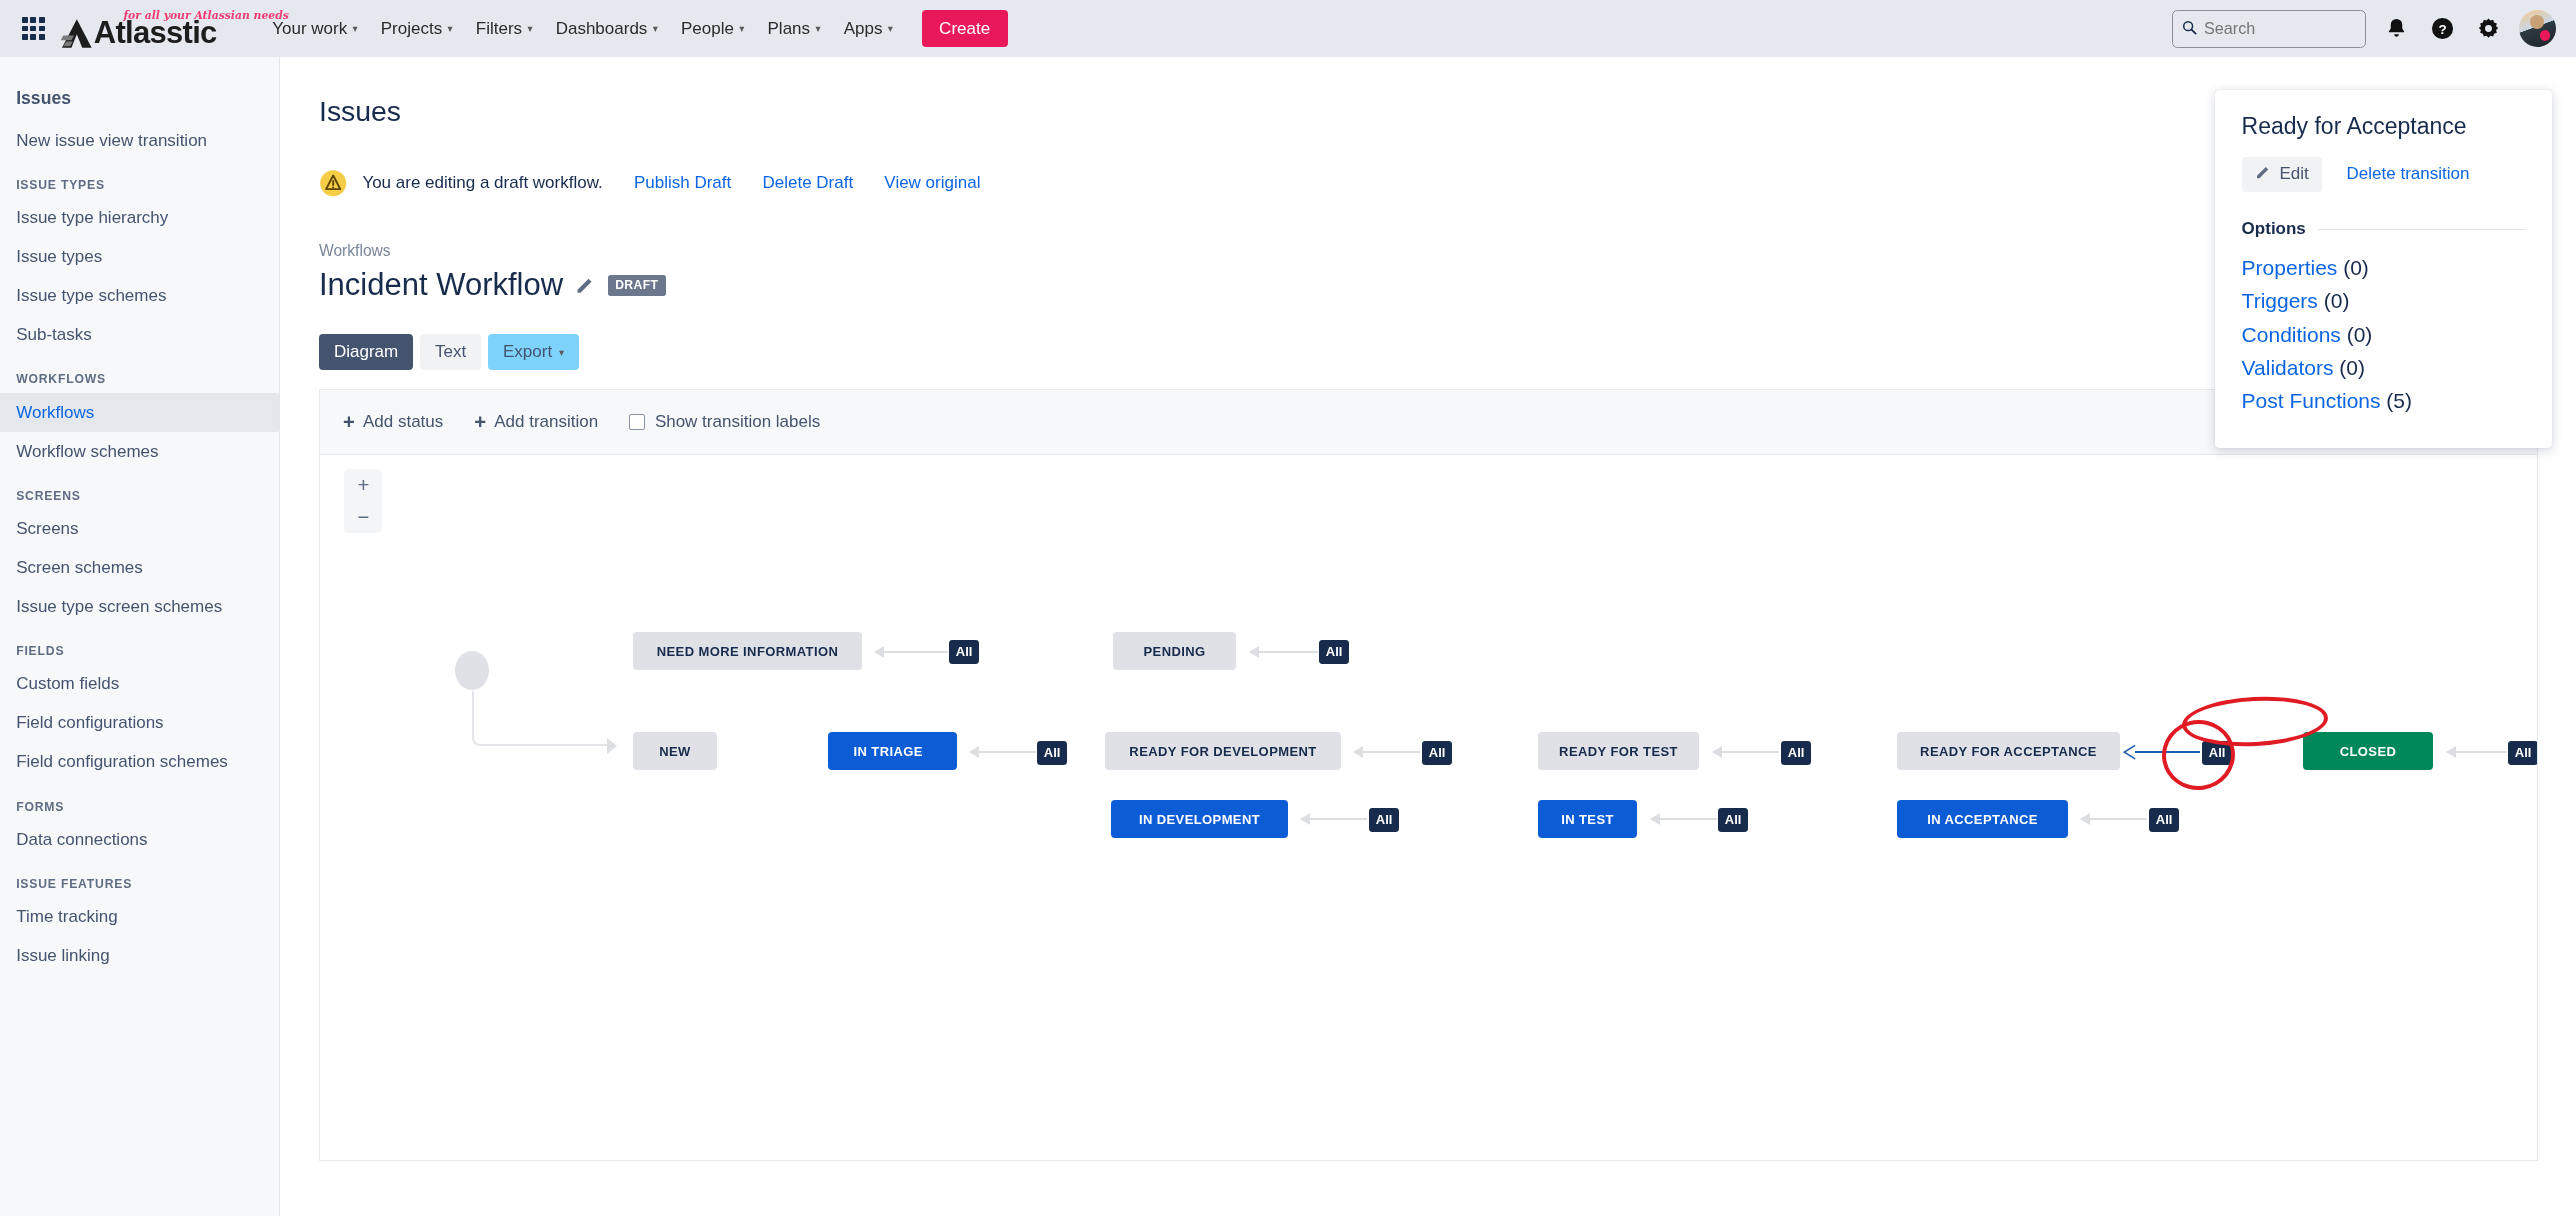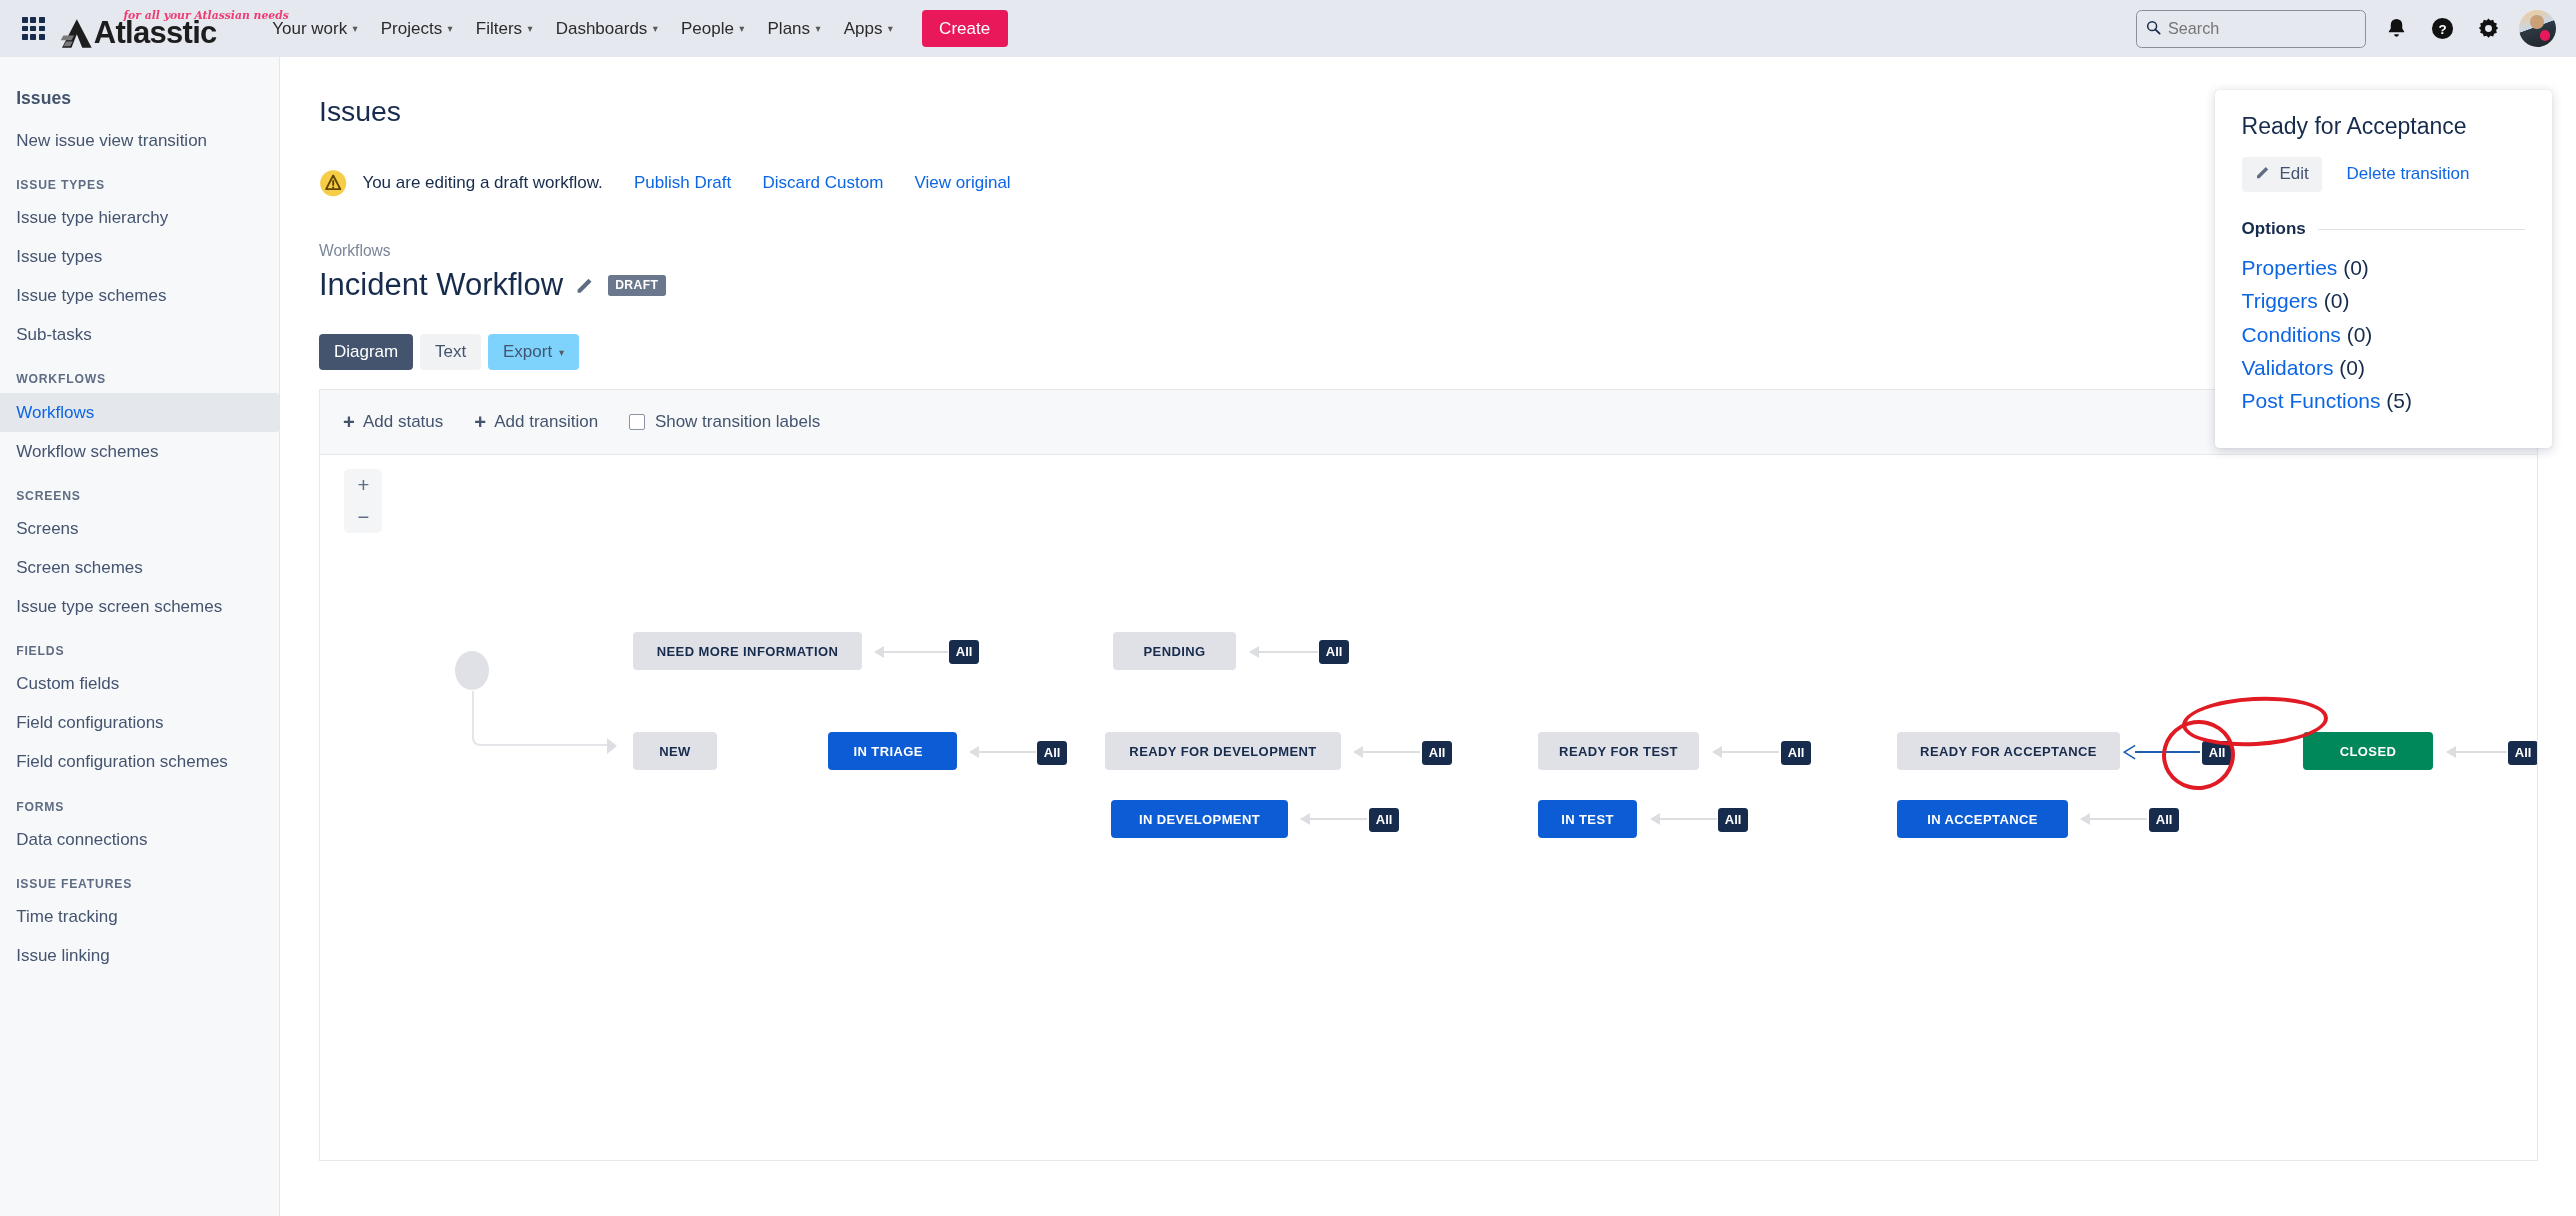--- a/index.html
+++ b/index.html
@@ -33,21 +33,21 @@
 
   .navitems { display: flex; align-items: center; margin-left: 20.3px; gap: 4.1px; }
   .navitem { font-size: 17px; color: #2b2b2b; padding: 6.8px 9.5px; border-radius: 2.7px;
              cursor: pointer; display: flex; align-items: center; gap: 5.4px; white-space: nowrap; }
   .caret { font-size: 10.2px; color: #5a5a5a; }
   .create-btn { margin-left: 15px; background: #e8185b; color: #fff; font-size: 17px;
      padding: 8.1px 17.6px; border-radius: 4.1px; border: none; cursor: pointer;
      font-family: "Liberation Sans", sans-serif; }
 
   .nav-right { margin-left: auto; display: flex; align-items: center; gap: 15px; margin-right: 20.3px; }
-  .searchbox { width: 230px; height: 38px; border: 1.4px solid #8b8f97; border-radius: 5.4px;
+  .searchbox { width: 194px; height: 38px; border: 1.4px solid #8b8f97; border-radius: 5.4px;
      background: #e5e8ee; display: flex; align-items: center; padding: 0 9.5px; gap: 6.8px; cursor: text; }
   .searchbox input { border: none; outline: none; background: transparent; font-size: 16.2px;
      color: #55585d; width: 100%; font-family: "Liberation Sans", sans-serif; }
   .nav-icon { width: 31px; height: 31px; display: flex; align-items: center; justify-content: center; cursor: pointer; }
   .avatar { width: 37px; height: 37px; border-radius: 50%; cursor: pointer; overflow: hidden;
      background: linear-gradient(160deg,#f4c98a 0%,#c9d7e6 45%,#2e3a44 46%,#1d2226 100%); position: relative; }
   .avatar::after { content: ""; position: absolute; width: 10.8px; height: 10.8px; border-radius: 50%;
      background: #e8185b; right: 5.4px; bottom: 6.1px; }
   .avatar::before { content:""; position:absolute; width:13.5px; height:13.5px; border-radius:50%;
      background:#caa077; left:11.5px; top:5.4px; }
@@ -293,21 +293,21 @@
     <span class="warn-ico">
       <svg width="28.4" height="28.4" viewBox="0 0 24 24">
           <circle cx="12" cy="12" r="11" fill="#f5cd47"></circle>
           <path d="M12 5.5l6 11.5H6z" fill="none" stroke="#5f4500" stroke-width="1.6" stroke-linejoin="round"></path>
           <line x1="12" y1="10" x2="12" y2="13.5" stroke="#5f4500" stroke-width="1.6" stroke-linecap="round"></line>
           <circle cx="12" cy="15.6" r=".9" fill="#5f4500"></circle>
         </svg>
     </span>
     <span class="banner-text">You are editing a draft workflow.</span>
     <span class="banner-link">Publish Draft</span>
-    <span class="banner-link">Discard Custom</span>
+    <span class="banner-link">Delete Draft</span>
     <span class="banner-link">View original</span>
   </div>
 
   <div class="crumbs">Workflows</div>
 
   <div class="title-row">
     <span class="wf-title">Incident Workflow</span>
     <span class="pencil">
       <svg width="20.3" height="20.3" viewBox="0 0 24 24">
           <path d="M3 17.5L16 4.5l3.5 3.5L6.5 21H3z" fill="#5e6c84"></path>

